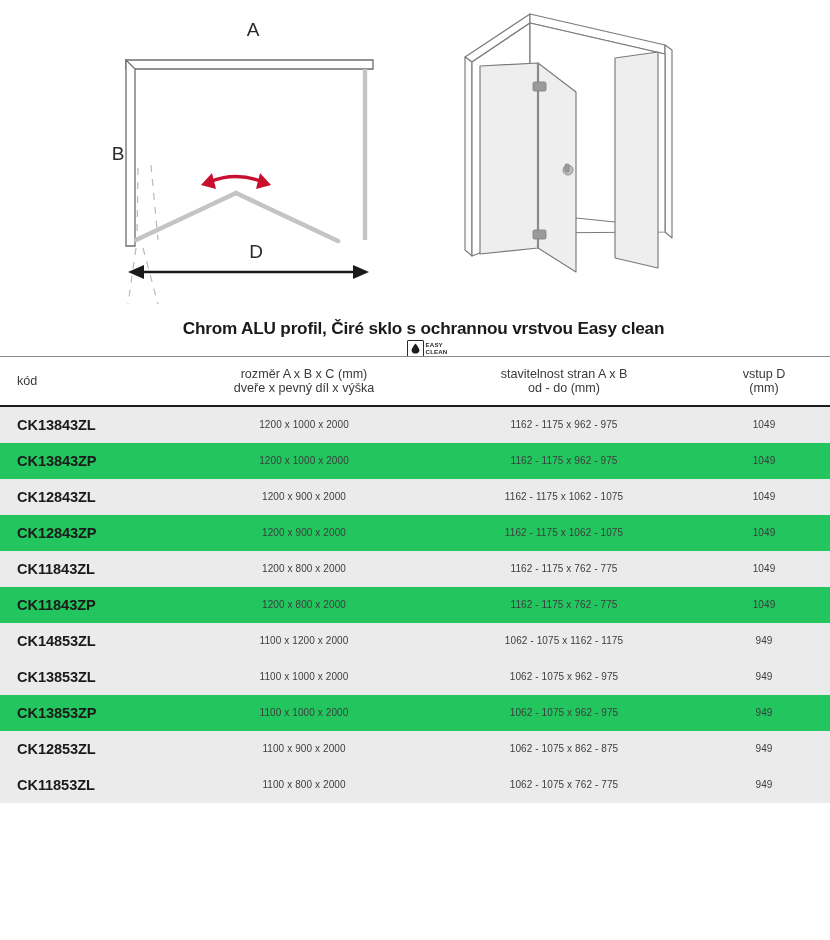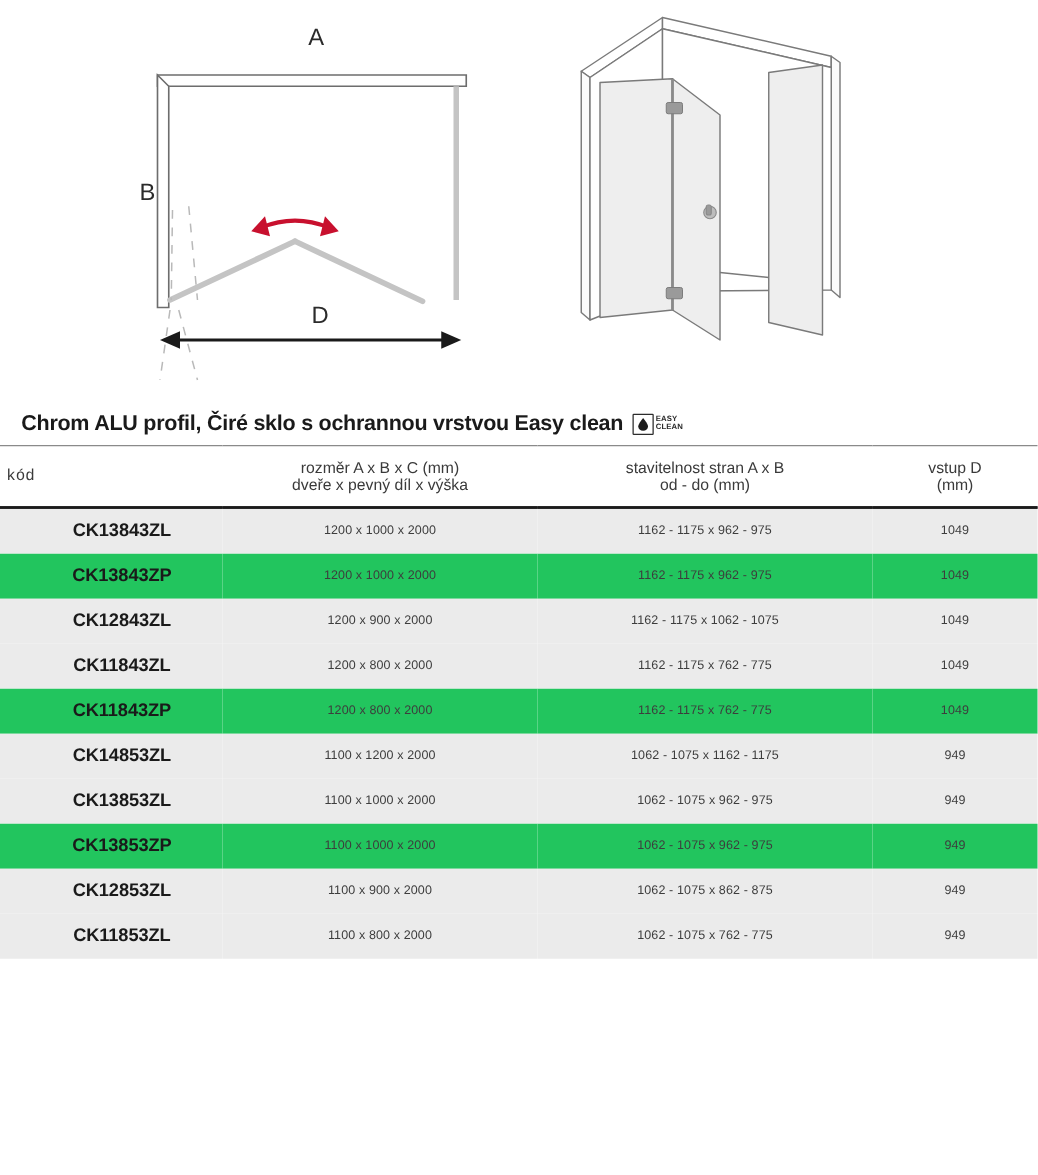--- a/index.html
+++ b/index.html
@@ -49,20 +49,21 @@
   .title-row {
     position: absolute;
     left: 0;
     top: 318px;
     width: 830px;
     height: 40px;
     display: flex;
     align-items: center;
     padding-left: 17px;
     box-sizing: border-box;
+    flex-direction: column;
   }
   .title-text {
     font-size: 17.2px;
     font-weight: bold;
     letter-spacing: -0.2px;
     color: #1a1a1a;
     white-space: nowrap;
   }
   .easyclean-badge {
     display: inline-flex;
@@ -116,41 +117,40 @@
     font-weight: normal;
     font-size: 12.6px;
     color: #3a3a3a;
     padding: 10px 0 9px 0;
     vertical-align: middle;
     line-height: 14.4px;
     border-bottom: 2.2px solid #1a1a1a;
   }
   th.h-code {
     text-align: left;
-    padding-left: 5px;
-    font-family: Liberation Mono, monospace;
+    padding-left: 17px;
   }
   th.h-size, th.h-adj, th.h-entry {
   }
   .hdr-line2 { display: block; }
 
   tbody tr { height: 36px; }
   tbody tr.stripe { background: #ebebeb; }
   tbody tr.plain  { background: #22c55e; }
 
   tbody td {
     padding: 0;
     height: 36px;
     vertical-align: middle;
   }
   td.code {
     font-size: 14.6px;
     font-weight: bold;
     color: #1a1a1a;
-    text-align: center;
+    text-align: left;
     padding-left: 17px;
     letter-spacing: -0.1px;
   }
   td.size, td.adj, td.entry {
     text-align: center;
     font-size: 10px;
     color: #3d3d3d;
     letter-spacing: 0.1px;
   }
 </style>
@@ -288,20 +288,26 @@
           <td class="size">1200 x 1000 x 2000</td>
           <td class="adj">1162 - 1175 x 962 - 975</td>
           <td class="entry">1049</td>
         </tr>
         <tr class="stripe">
           <td class="code">CK12843ZL</td>
           <td class="size">1200 x 900 x 2000</td>
           <td class="adj">1162 - 1175 x 1062 - 1075</td>
           <td class="entry">1049</td>
         </tr>
+        <tr class="plain">
+          <td class="code">CK12843ZP</td>
+          <td class="size">1200 x 900 x 2000</td>
+          <td class="adj">1162 - 1175 x 1062 - 1075</td>
+          <td class="entry">1049</td>
+        </tr>
         <tr class="stripe">
           <td class="code">CK11843ZL</td>
           <td class="size">1200 x 800 x 2000</td>
           <td class="adj">1162 - 1175 x 762 - 775</td>
           <td class="entry">1049</td>
         </tr>
         <tr class="plain">
           <td class="code">CK11843ZP</td>
           <td class="size">1200 x 800 x 2000</td>
           <td class="adj">1162 - 1175 x 762 - 775</td>

